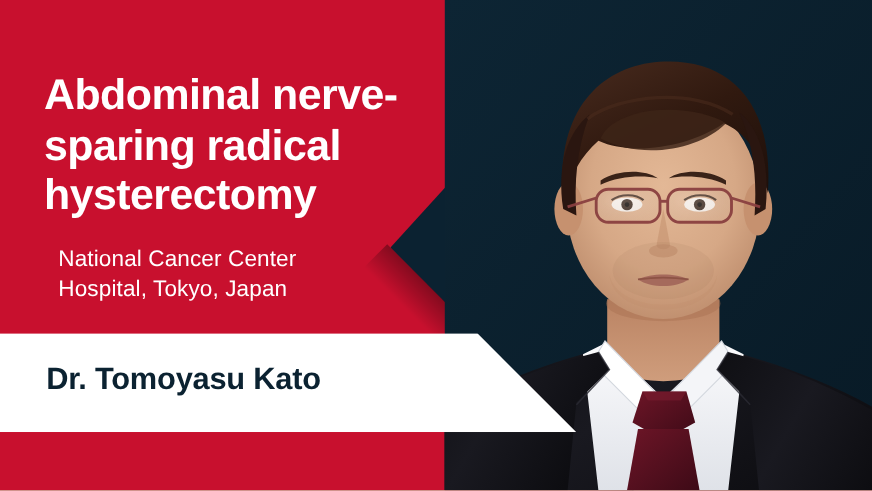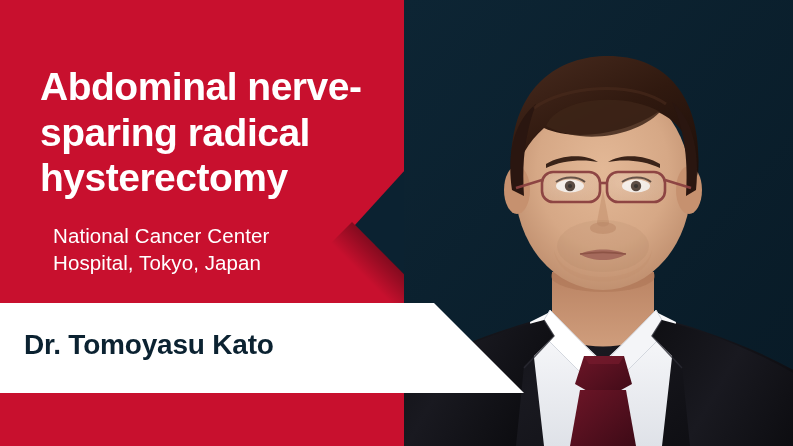--- a/index.html
+++ b/index.html
@@ -92,21 +92,21 @@
     width: 330px;
     color: #ffffff;
     font-size: 20.5px;
     line-height: 1.32;
     font-weight: normal;
     letter-spacing: 0.1px;
     white-space: pre-line;
   }
   .speaker {
     position: absolute;
-    left: 24px;
+    left: 42px;
     top: 329px;
     color: #0b2231;
     font-size: 28px;
     font-weight: bold;
     letter-spacing: -0.2px;
     text-align: center;
   }
 </style>
 </head>
 <body>

